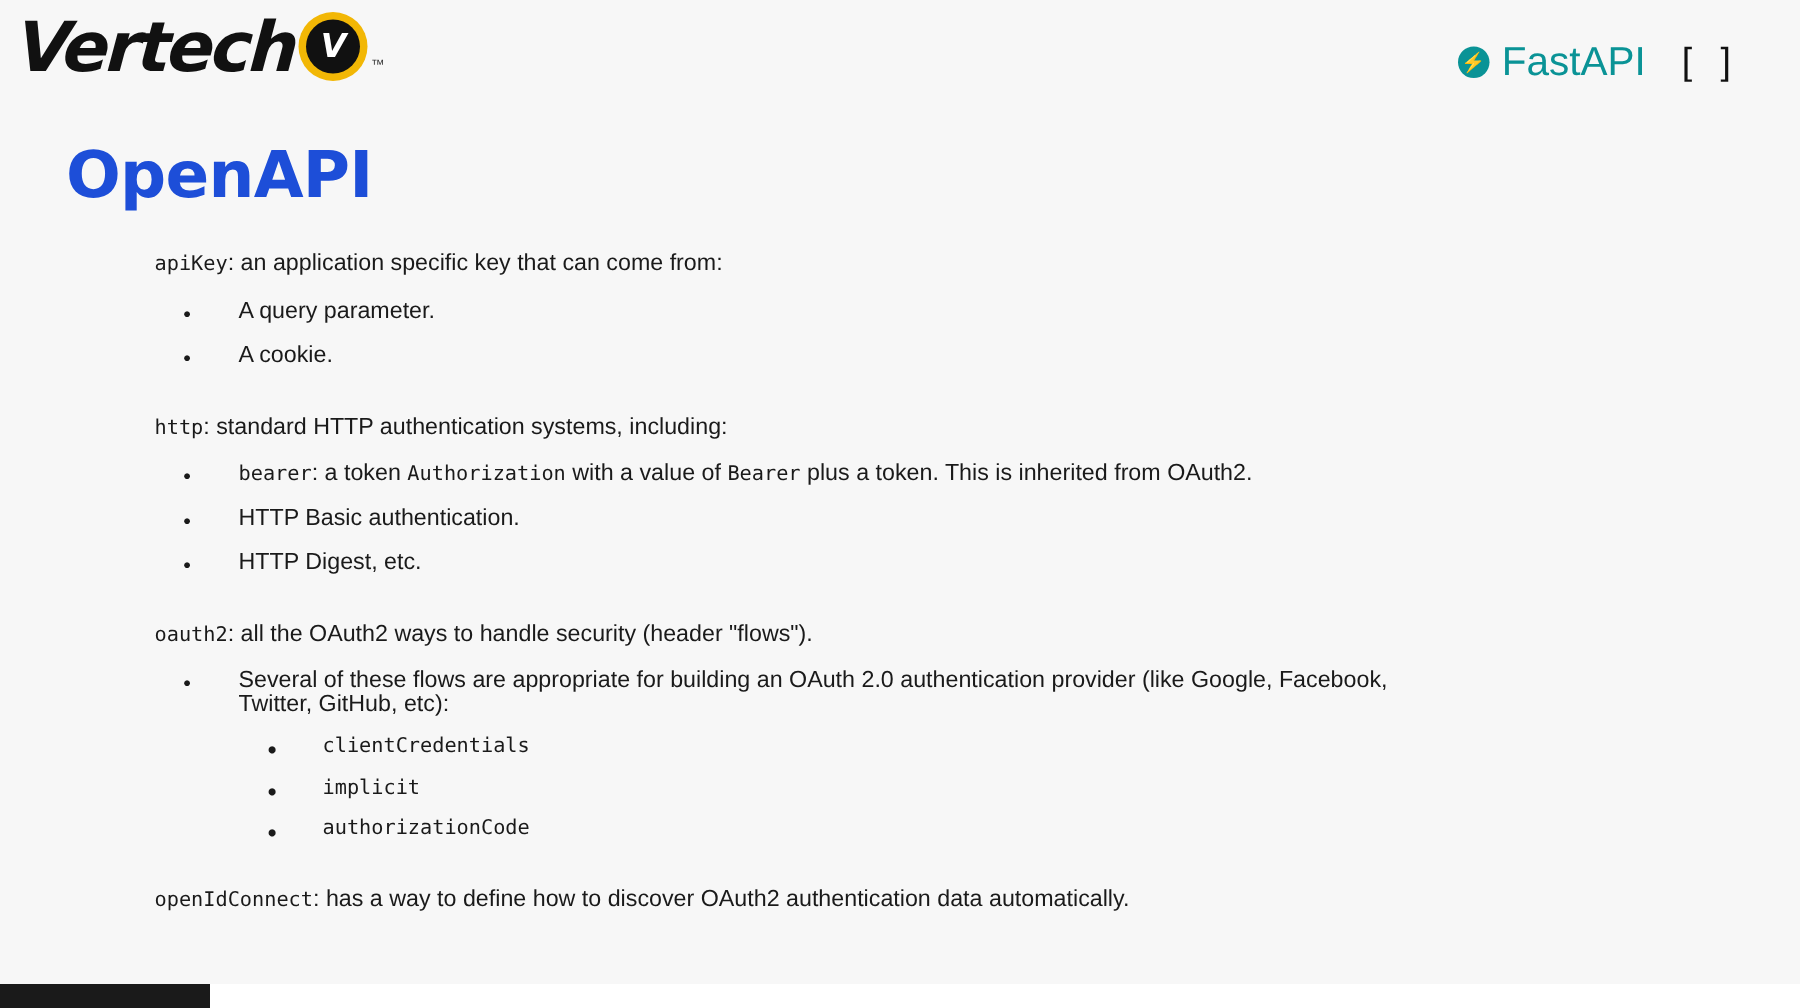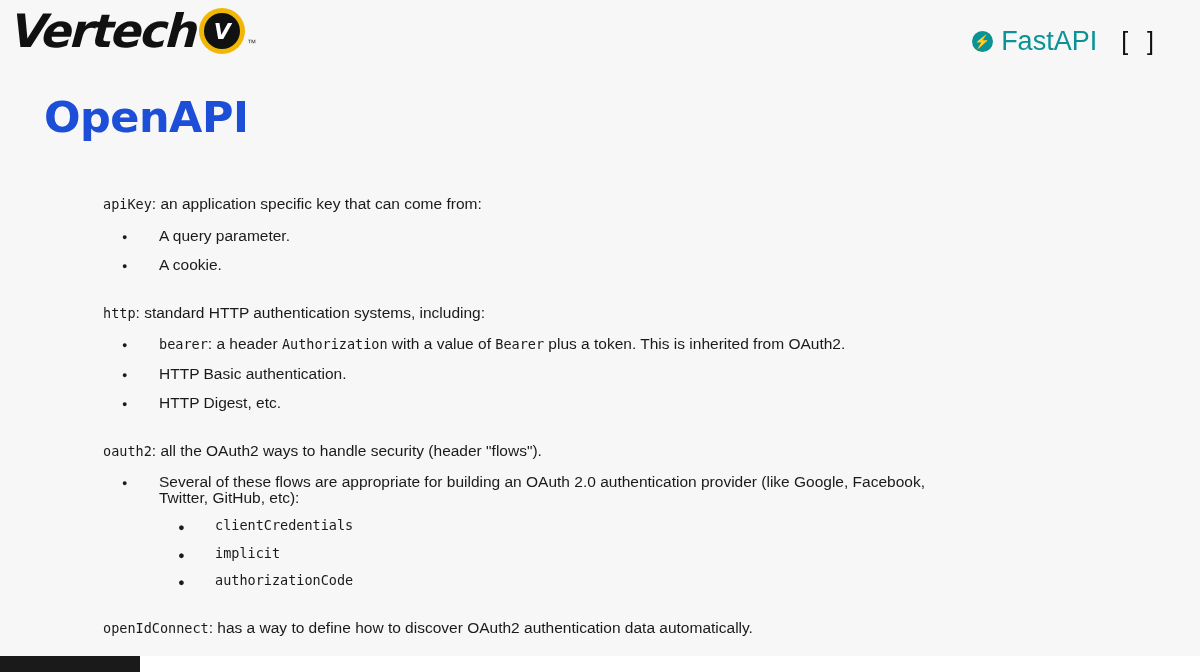--- a/index.html
+++ b/index.html
@@ -153,21 +153,20 @@
     color: #1d4ed8;
     letter-spacing: -0.5px;
   }
 
   
   .content {
     position: absolute;
     left: 0;
     top: 160px;
     width: 956px;
-    margin-top: 28px;
   }
   ul.lvl1, ul.lvl2, ul.lvl3 {
     list-style: none;
     margin: 0;
     padding: 0;
   }
   li {
     position: relative;
     color: #1a1a1a;
   }
@@ -284,21 +283,21 @@
             </li>
         </ul>
       </li>
 
       <li class="group-gap"></li>
 
       <li>
         <div class="row"><span class="mono">http</span><span>: standard HTTP authentication systems, including:</span></div>
         <ul class="lvl2">
           <li>
-            <div class="row"><span class="mono">bearer</span><span>: a header </span><span class="mono">Authorization</span><span> with a value of </span><span class="mono">Bearer</span><span> plus a token. This is inherited from OAuth2.</span></div>
+            <div class="row"><span class="mono">bearer</span><span>: a token </span><span class="mono">Authorization</span><span> with a value of </span><span class="mono">Bearer</span><span> plus a token. This is inherited from OAuth2.</span></div>
           </li>
           <li>
               <div class="row">HTTP Basic authentication.</div>
             </li>
           <li>
               <div class="row">HTTP Digest, etc.</div>
             </li>
         </ul>
       </li>
 

